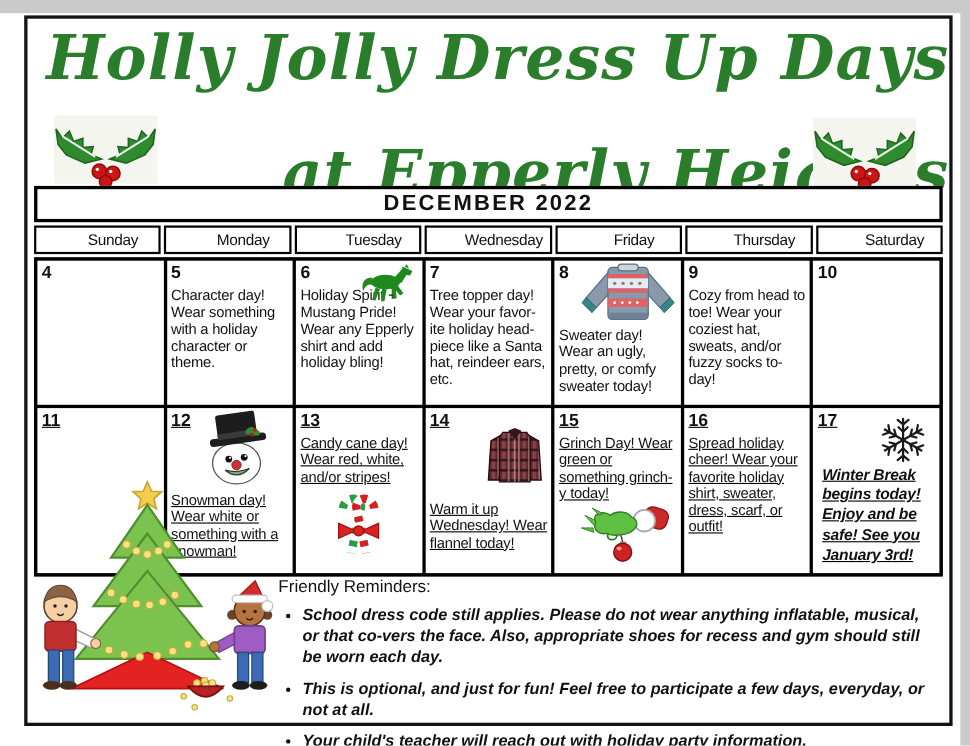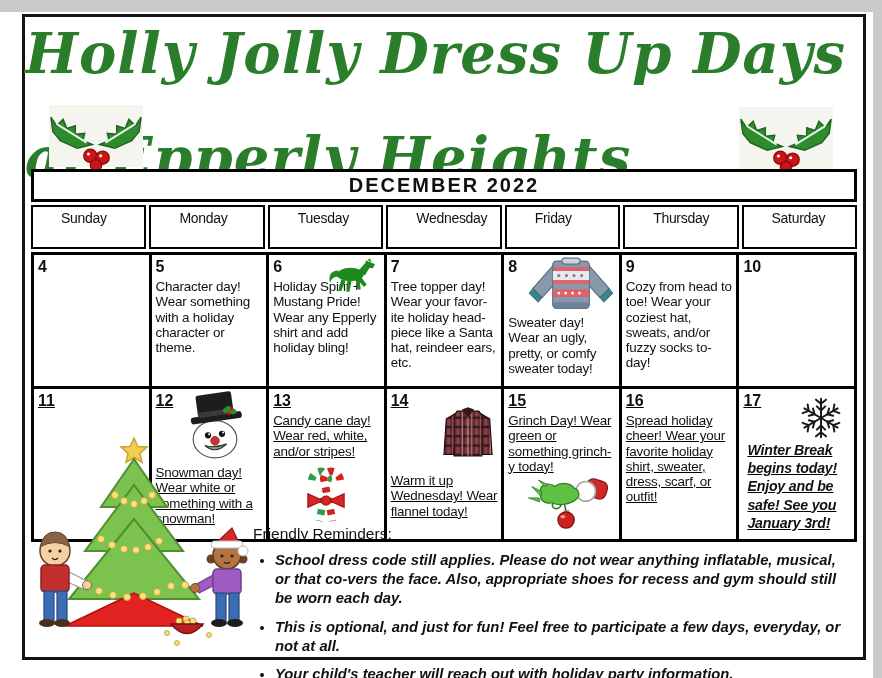--- a/index.html
+++ b/index.html
@@ -6,34 +6,34 @@
   html,body { width:882px; height:678px; }
   body { font-family: "Liberation Sans", sans-serif; background:#e8e8e8; }
   .page { position:relative; width:882px; height:678px; background:#fff; overflow:hidden; }
   .gray-top { position:absolute; top:0; left:0; width:882px; height:12px; background:#cacaca; }
   .gray-right { position:absolute; top:0; right:0; width:9px; height:678px; background:#cacaca; }
 
   .frame { position:absolute; left:22px; top:14px; width:844px; height:646px;
            border:3px solid #141414; background:#fff; }
 
   
-  .title { position:absolute; left:0; top:4px; width:100%; text-align:left;
+  .title { position:absolute; left:0; top:4px; width:100%; text-align:right;
            color:#2a7d2a; font-family:"DejaVu Serif", serif; font-style:italic; font-weight:bold; }
   .title .t1 { font-size:56px; line-height:64px; letter-spacing:1px; }
   .title .t2 { font-size:56px; line-height:60px; letter-spacing:1px;margin-top:42px; }
   .holly { position:absolute; width:94px; height:68px; }
   .holly-left  { left:24px;  top:86px; }
   .holly-right { left:714px; top:88px; }
 
   
   .calendar { position:absolute; left:6px; top:152px; width:826px; }
   .month { border:3px solid #000; height:33px; line-height:27px; text-align:center;
            font-weight:bold; font-size:20px; letter-spacing:2px; color:#111; background:#fff; }
   .daynames { display:grid; grid-template-columns:repeat(7,1fr); gap:3px; margin-top:3px; }
-  .dayname { border:2px solid #000; height:44px; line-height:22px; text-align:left;
+  .dayname { border:2px solid #000; height:26px; line-height:22px; text-align:center;
              font-size:14px; letter-spacing:-0.3px; color:#111; background:#fff;padding-left:28px; }
   .weeks { display:grid; grid-template-columns:repeat(7,1fr); gap:3px; background:#000;
            border:3px solid #000; margin-top:3px; }
   .cell { background:#fff; position:relative; padding:2px 3px; overflow:hidden; }
   .weeks .cell:nth-child(-n+7) { height:131px; }
   .weeks .cell:nth-child(n+8)  { height:150px;text-decoration:underline; }
   .date { font-size:16px; font-weight:bold; color:#111; line-height:20px; padding-left:1px; }
   .desc { font-size:13.4px; color:#111; line-height:1.14; letter-spacing:-0.2px; margin-top:2px; padding-left:1px; }
 
   .icon-horse    { position:absolute; top:3px;  right:4px;  width:56px; height:38px; }

